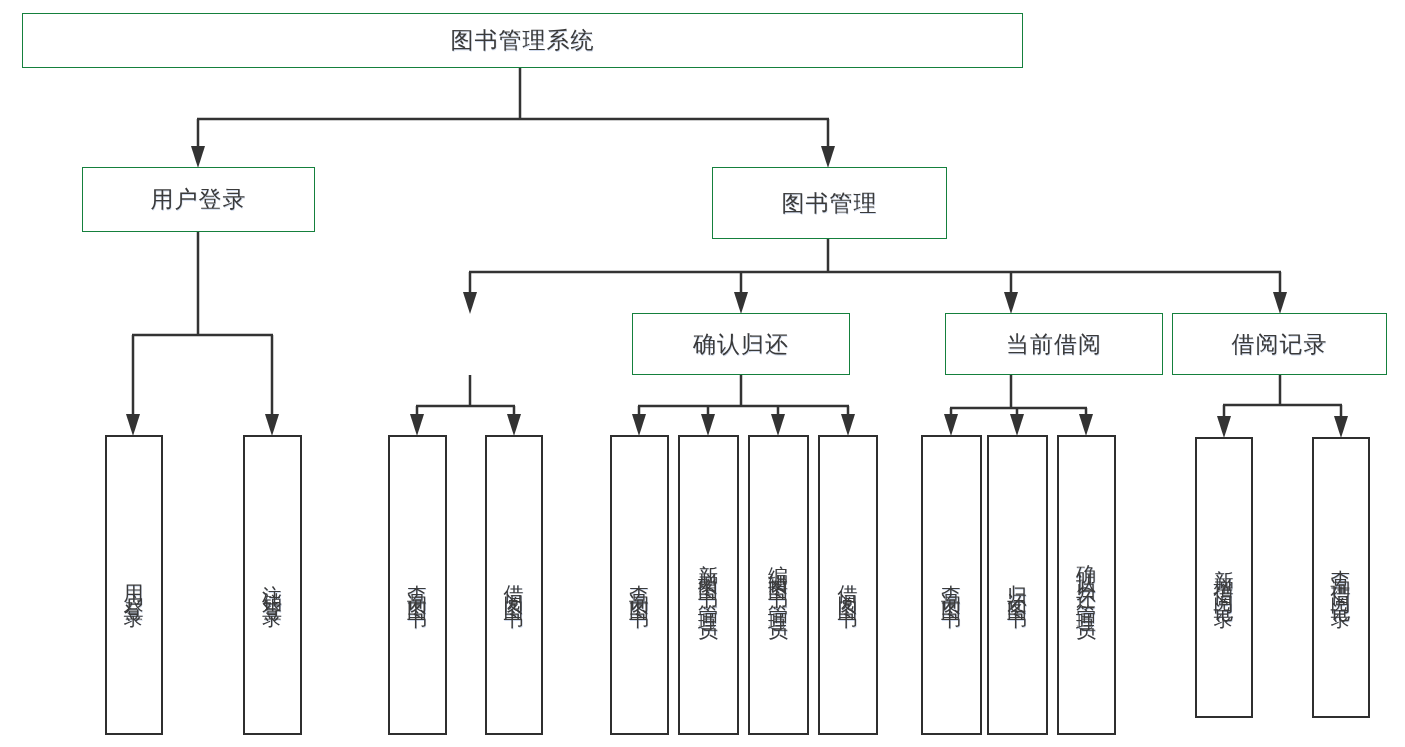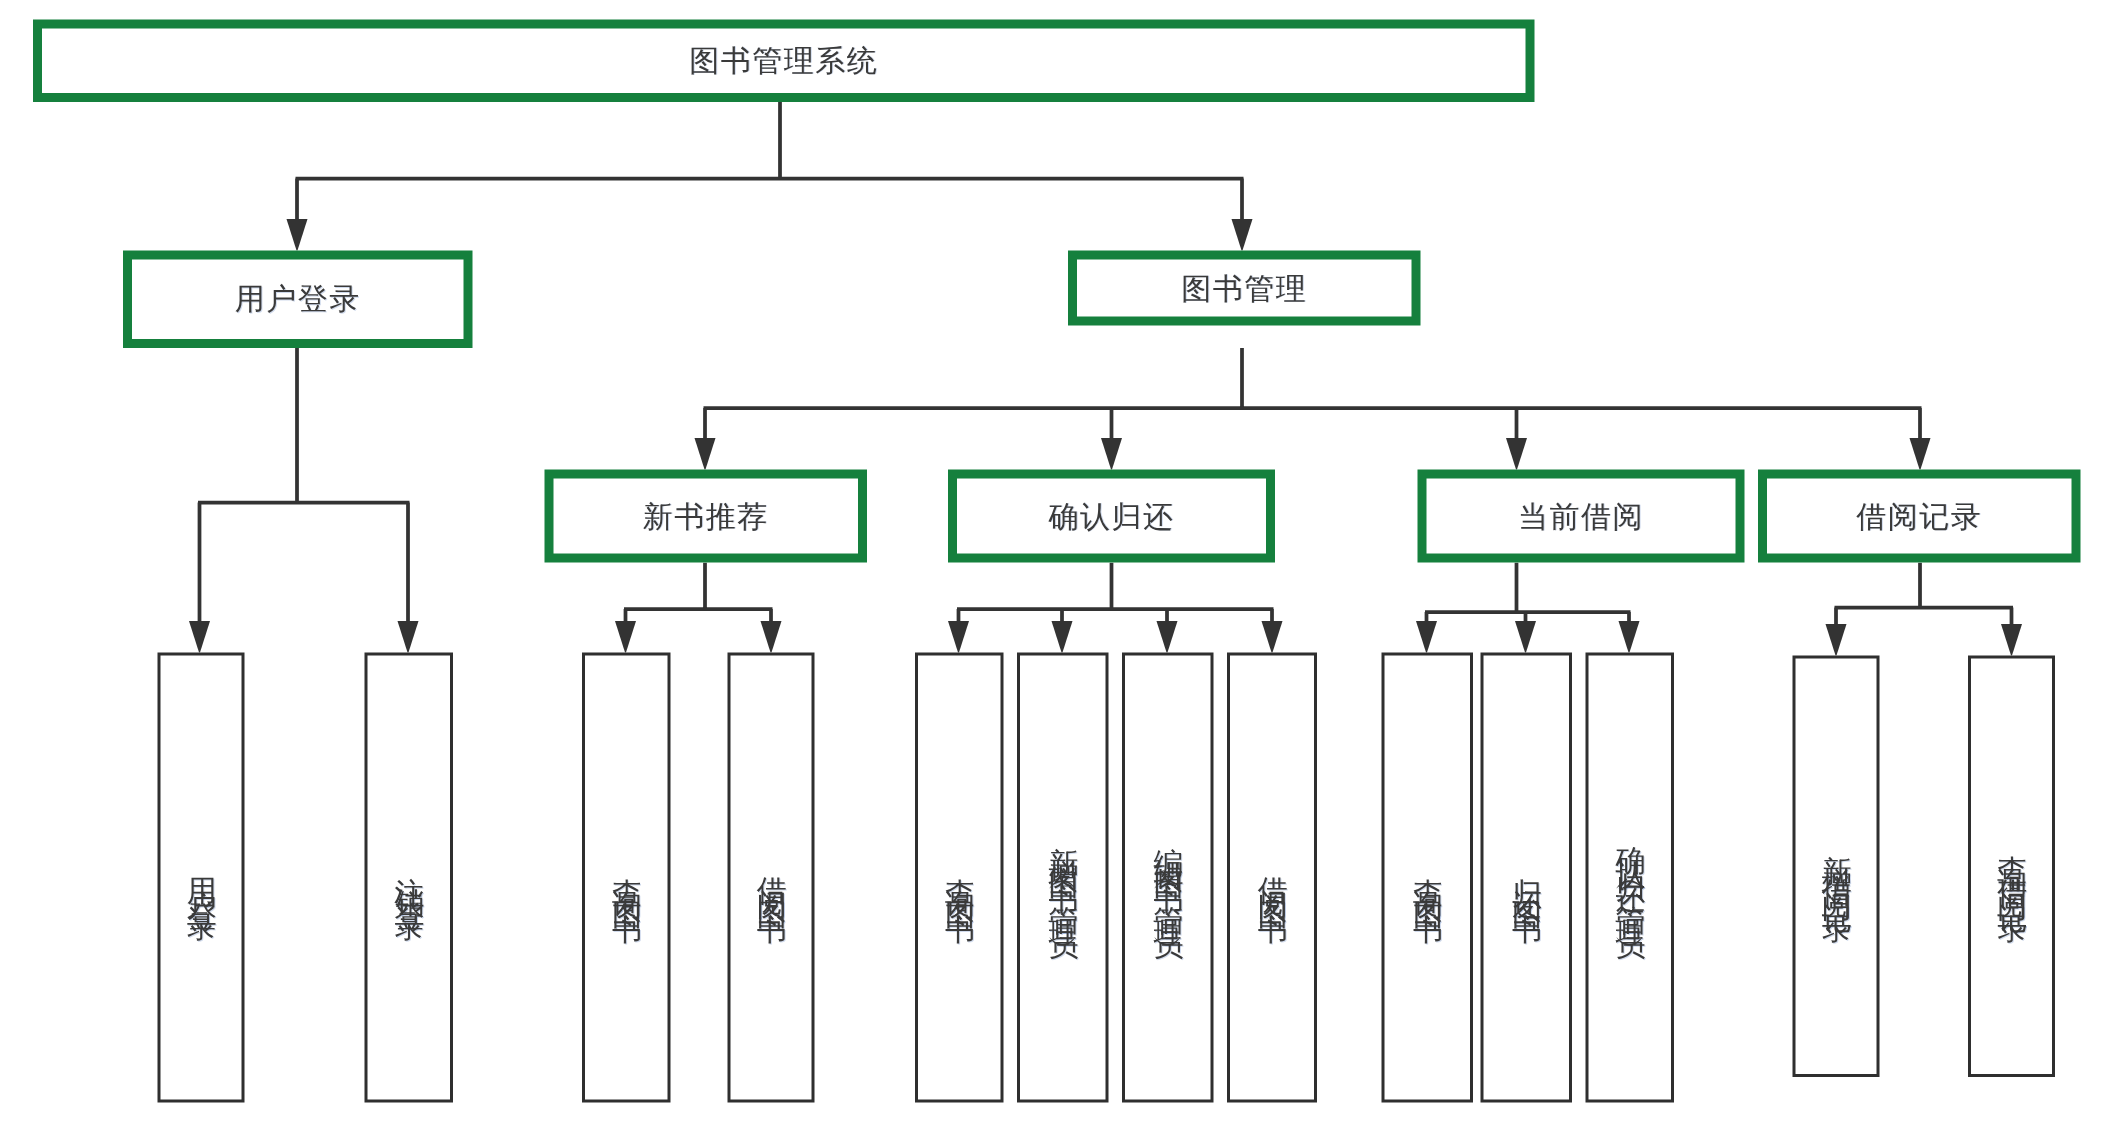--- a/index.html
+++ b/index.html
@@ -19,26 +19,26 @@
     position: absolute;
     left: 0;
     top: 0;
     width: 1405px;
     height: 747px;
   }
   .node {
     position: absolute;
     box-sizing: border-box;
     background: #ffffff;
-    border: 6px solid #15803d;
+    border: 1px solid #15803d;
     display: flex;
     align-items: center;
     justify-content: center;
     color: #3a3a3a;
-    font-size: 20px;
+    font-size: 23px;
     letter-spacing: 1px;
     text-shadow: 0.6px 0.6px 0 rgba(120,150,200,0.35);
   }
   .leaf {
     position: absolute;
     box-sizing: border-box;
     background: #ffffff;
     border: 2.5px solid #2f2f2f;
     display: flex;
     align-items: center;
@@ -106,23 +106,22 @@
       <polygon points="1010,414 1024,414 1017,436"></polygon>
       <polygon points="1079,414 1093,414 1086,436"></polygon>
       <polygon points="1217,416 1231,416 1224,438"></polygon>
       <polygon points="1334,416 1348,416 1341,438"></polygon>
     </g>
   </svg>
 
   <div class="node" style="left:22px; top:13px; width:1001px; height:55px;">图书管理系统</div>
 
   <div class="node" style="left:82px; top:167px; width:233px; height:65px;">用户登录</div>
-  <div class="node" style="left:712px; top:167px; width:235px; height:50px;">图书管理</div>
+  <div class="node" style="left:712px; top:167px; width:235px; height:72px;">图书管理</div>
 
-  <div class="node" style="left:363px; top:313px; width:215px; height:62px;">新书推荐</div>
   <div class="node" style="left:632px; top:313px; width:218px; height:62px;">确认归还</div>
   <div class="node" style="left:902px; top:313px; width:218px; height:62px;margin-left:43px;">当前借阅</div>
   <div class="node" style="left:1172px; top:313px; width:215px; height:62px;">借阅记录</div>
 
   <div class="leaf" style="left:105px; top:435px; width:58px; height:300px;">
     <span>用户登录</span>
   </div>
   <div class="leaf" style="left:243px; top:435px; width:59px; height:300px;">
     <span>注销登录</span>
   </div>

